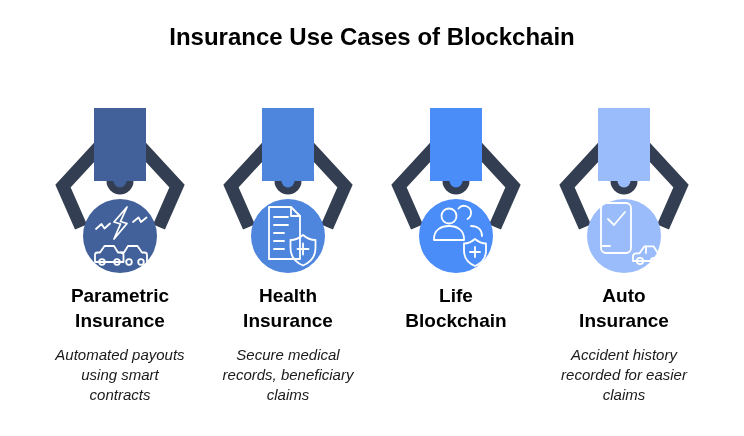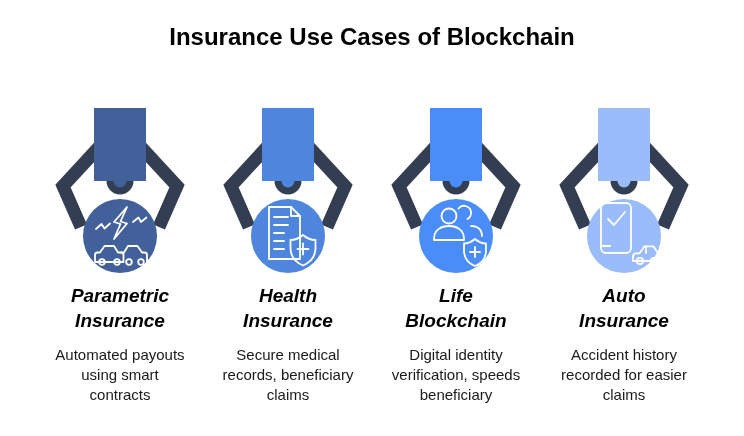--- a/index.html
+++ b/index.html
@@ -37,28 +37,28 @@
     display: block;
     margin: 0 auto;
   }
   .card-title {
     margin-top: 3px;
     font-size: 19px;
     line-height: 25px;
     font-weight: bold;
     color: #000000;
     white-space: pre-line;
-    font-style: italic;
   }
   .card-desc {
     margin-top: 12px;
     font-size: 15px;
     line-height: 20px;
     color: #1a1a1a;
     white-space: pre-line;
+    font-style: italic;
   }
 </style>
 </head>
 <body>
 
 <div class="canvas">
 
   <div class="page-title">Insurance Use Cases of Blockchain</div>
 
   <div class="cards-row">
@@ -146,23 +146,20 @@
         <path d="M 62 140 h 30"></path>
         <path d="M 99 126 c 7 0 11 4 11 10"></path>
         <path d="M 103 139 c 3.5 3 7.5 4.5 11 4.5 v 7 c 0 8.5 -5 13 -11 15.5 c -6 -2.5 -11 -7 -11 -15.5 v -7 c 3.5 0 7.5 -1.5 11 -4.5 z"></path>
         <path d="M 103 147 v 10 M 98 152 h 10"></path>
       </g>
 
     </svg>
 
     <div class="card-title">Life
 Blockchain</div>
-    <div class="card-desc">Digital identity
-verification, speeds
-beneficiary</div>
   </div>
 
   <div class="card">
     <svg width="168" height="180" viewBox="0 0 168 180">
 
       <path class="arm" d="M 64 46 L 27 86 L 45 127" fill="none" stroke="#333E52" stroke-width="13" stroke-linejoin="miter" stroke-linecap="butt"></path>
       <path class="arm" d="M 104 46 L 141 86 L 123 127" fill="none" stroke="#333E52" stroke-width="13" stroke-linejoin="miter" stroke-linecap="butt"></path>
 
       <rect class="fill-main" x="58" y="8" width="52" height="73" fill="#9ABCFB"></rect>
 

